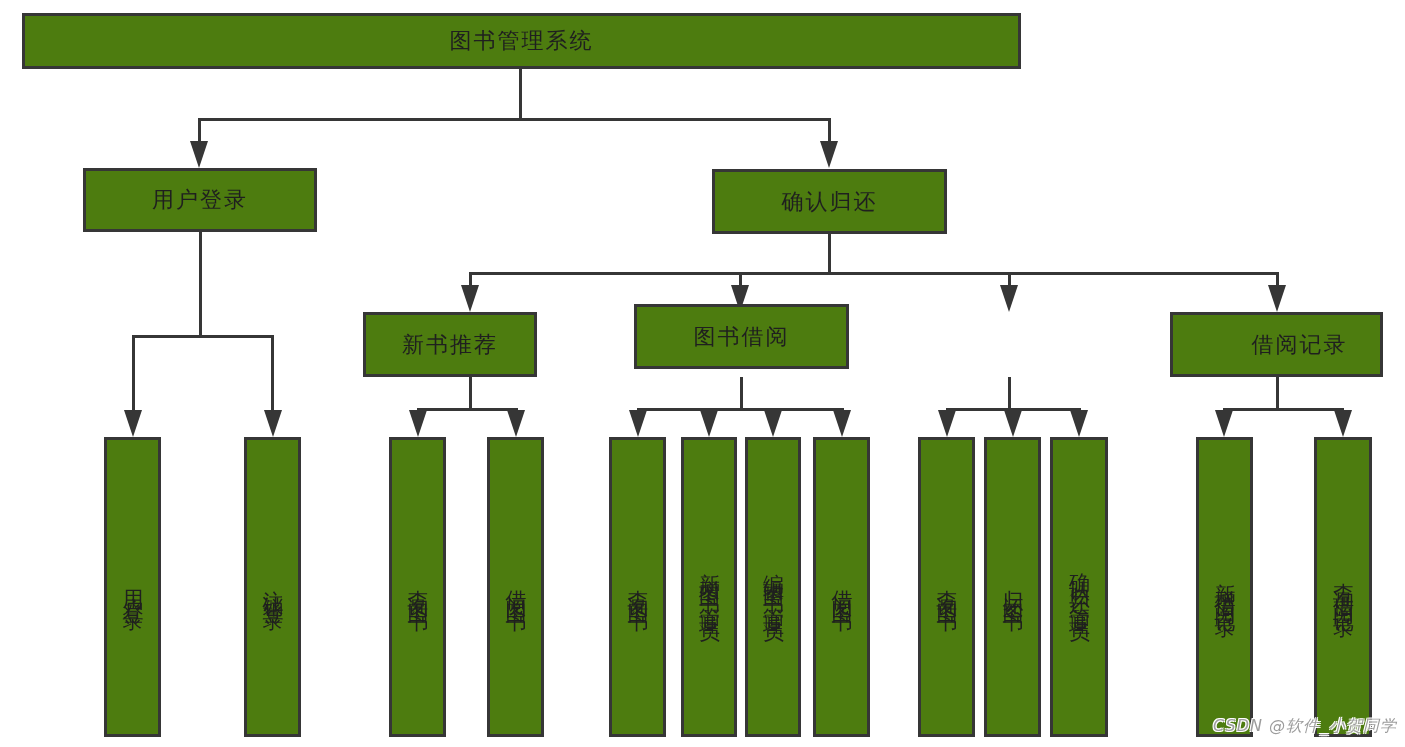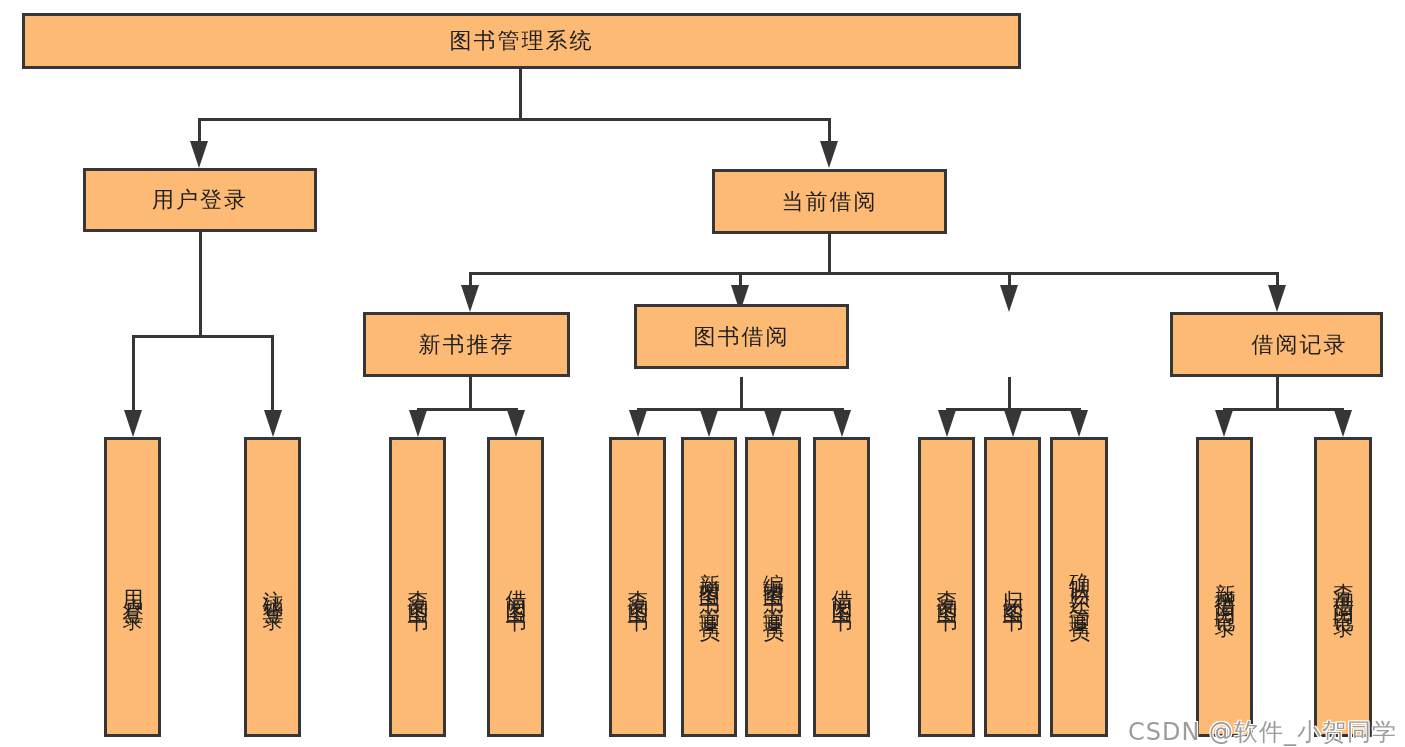--- a/index.html
+++ b/index.html
@@ -6,21 +6,21 @@
   .canvas{
     position:relative;
     width:1405px;height:747px;
     background:#ffffff;
     font-family:"DejaVu Sans","Liberation Sans",sans-serif;
     overflow:hidden;
   }
   .box{
     position:absolute;
     box-sizing:border-box;
-    background:#fdba74;
+    background:#4d7c0f;
     border:3px solid #363636;
     display:flex;align-items:center;justify-content:center;
     color:#1f1f1f;
   }
   .box.h{font-size:22px;letter-spacing:2px;white-space:nowrap;}
   .box.v span{
     writing-mode:vertical-rl;
     text-orientation:mixed;
     font-size:21px;
     letter-spacing:7px;
@@ -31,26 +31,27 @@
   .vline{position:absolute;width:3px;background:#363636;}
   .arrow{
     position:absolute;width:0;height:0;
     border-left:9px solid transparent;
     border-right:9px solid transparent;
     border-top:27px solid #363636;
   }
   .watermark{
     position:absolute;
     top:716px;right:8px;
-    font-size:24px;
+    font-size:16px;
     color:#9c9c9c;
     letter-spacing:1px;
     text-shadow:1px 1px 0 #ffffff,-1px -1px 0 #ffffff,1px -1px 0 #ffffff,-1px 1px 0 #ffffff;
     white-space:nowrap;
     z-index:10;
+    font-style:italic;
   }
 </style>
 </head>
 <body>
 
 <div class="canvas">
 
   <div>
     <div class="vline" style="left:519px;top:69px;height:52px;"></div>
     <div class="hline" style="left:198px;top:118px;width:633px;"></div>
@@ -114,24 +115,24 @@
   </div>
 
   <div class="box h" style="left:22px;top:13px;width:999px;height:56px;">
     <span>图书管理系统</span>
   </div>
 
   <div class="box h" style="left:83px;top:168px;width:234px;height:64px;">
     <span>用户登录</span>
   </div>
   <div class="box h" style="left:712px;top:169px;width:235px;height:65px;">
-    <span>当前借阅</span>
+    <span>确认归还</span>
   </div>
 
-  <div class="box h" style="left:363px;top:312px;width:207px;height:65px;">
+  <div class="box h" style="left:363px;top:312px;width:174px;height:65px;">
     <span>新书推荐</span>
   </div>
   <div class="box h" style="left:634px;top:304px;width:215px;height:65px;">
     <span>图书借阅</span>
   </div>
   <div class="box h" style="left:1170px;top:312px;width:213px;height:65px;padding-left:46px;">
     <span>借阅记录</span>
   </div>
 
   <div class="box v" style="left:104px;top:437px;width:57px;height:300px;">

